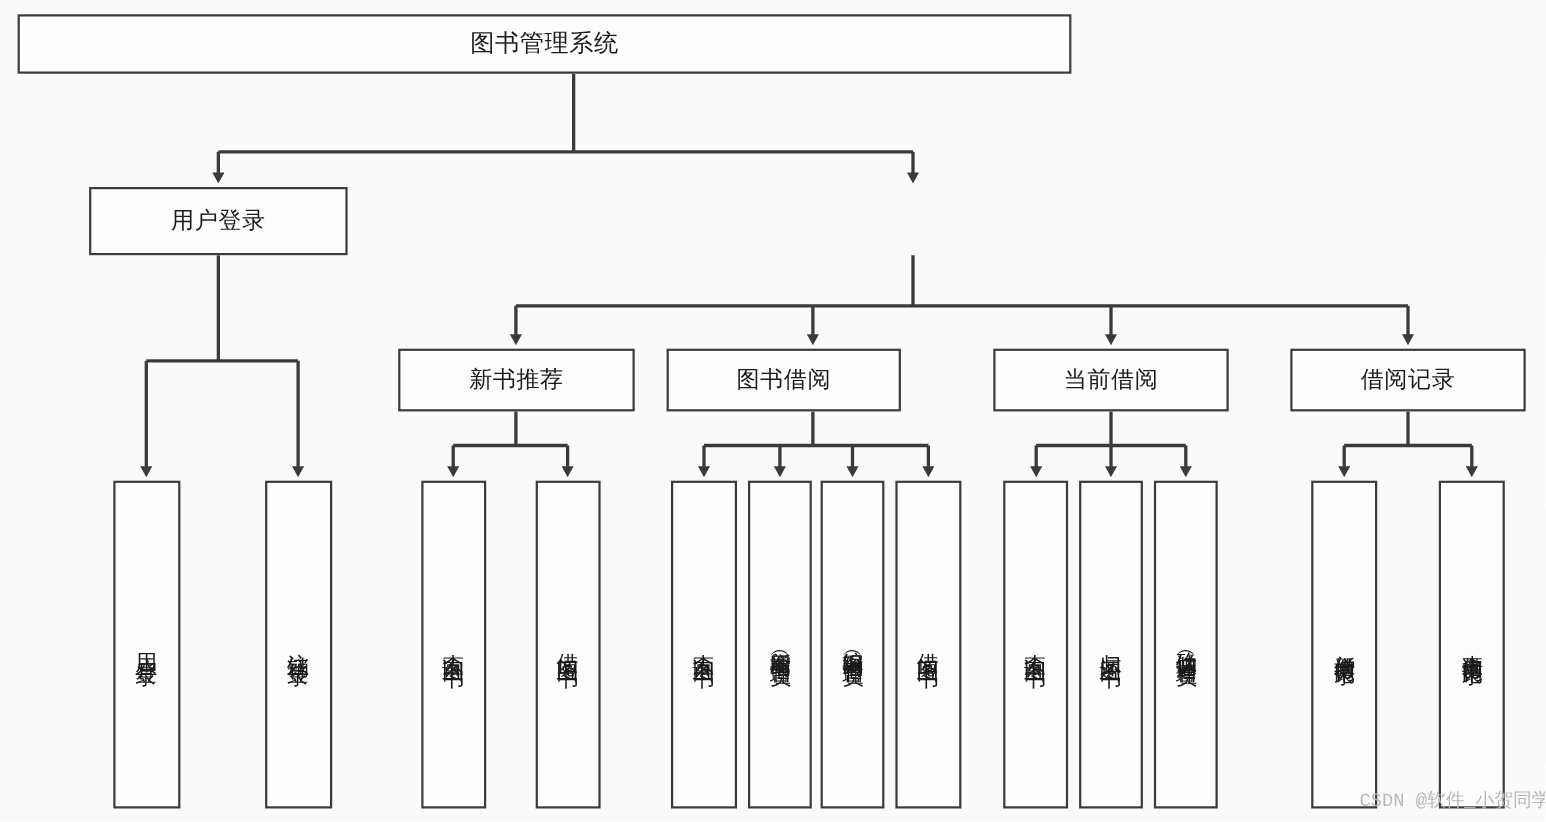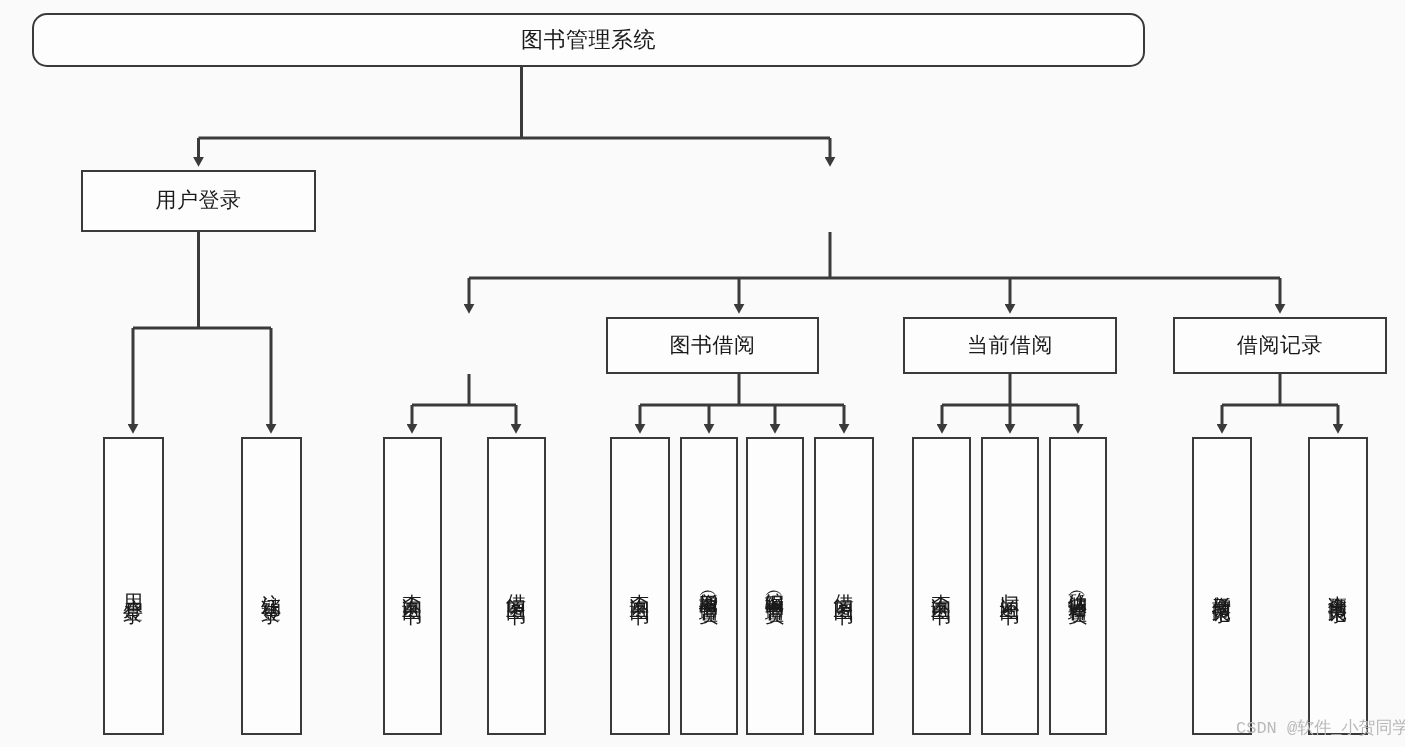--- a/index.html
+++ b/index.html
@@ -123,28 +123,31 @@
       <path d="M1010,405 L1010,425" marker-end="url(#arrow)"></path>
       <path d="M1078,405 L1078,425" marker-end="url(#arrow)"></path>
 
       <path d="M1280,374 L1280,405"></path>
       <path d="M1222,405 L1338,405"></path>
       <path d="M1222,405 L1222,425" marker-end="url(#arrow)"></path>
       <path d="M1338,405 L1338,425" marker-end="url(#arrow)"></path>
     </g>
   </svg>
 
-  <div class="node h root" style="left:32px; top:13px; width:1113px; height:54px;border-radius:15px;">
+  <div class="node h root" style="left:16px; top:13px; width:958px; height:54px;">
     <span class="node-label">图书管理系统</span>
   </div>
 
   <div class="node h" style="left:81px; top:170px; width:235px; height:62px;">
     <span class="node-label">用户登录</span>
   </div>
 
+  <div class="node h" style="left:362px; top:317px; width:215px; height:57px;">
+    <span class="node-label">新书推荐</span>
+  </div>
   <div class="node h" style="left:606px; top:317px; width:213px; height:57px;">
     <span class="node-label">图书借阅</span>
   </div>
   <div class="node h" style="left:1173px; top:317px; width:214px; height:57px;">
     <span class="node-label">借阅记录</span>
   </div>
   <div class="node h" style="left:903px; top:317px; width:214px; height:57px;">
     <span class="node-label">当前借阅</span>
   </div>
 

